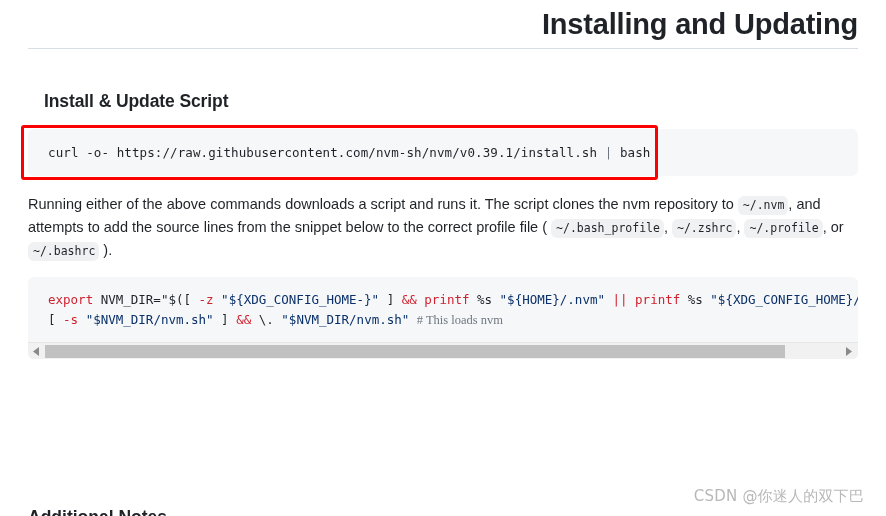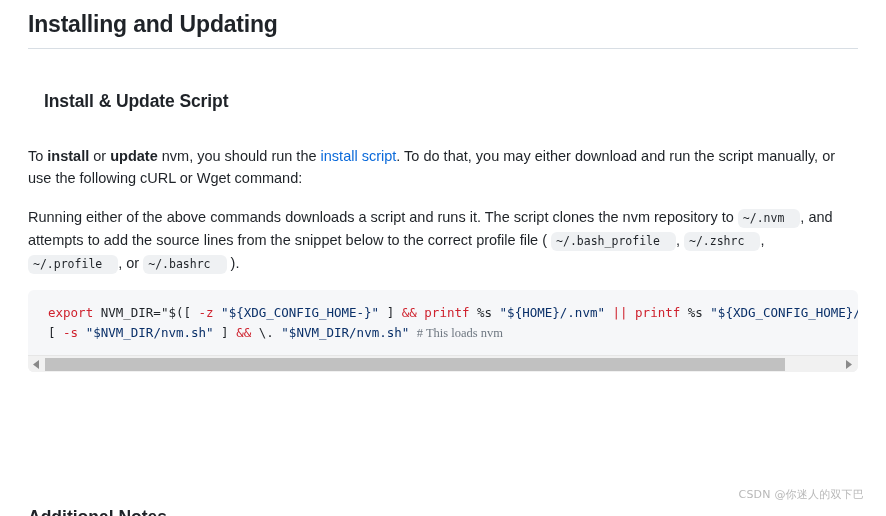--- a/index.html
+++ b/index.html
@@ -18,27 +18,28 @@
   .page {
     position: relative;
     width: 886px;
     height: 516px;
     box-sizing: border-box;
     padding: 0 28px;
   }
 
   
   .h1 {
-    font-size: 23px;
+    font-size: 29px;
     font-weight: bold;
     letter-spacing: -0.2px;
     color: #1f2328;
     margin: 0;
     padding-top: 9px;
     line-height: 30px;
+    text-align: right;
   }
   .h1-rule {
     height: 1px;
     background: #d8dee4;
     margin-top: 9px;
     margin-bottom: 0;
   }
   .h2 {
     font-size: 17.5px;
     font-weight: bold;
@@ -65,21 +66,21 @@
     text-decoration: none;
     cursor: pointer;
   }
 
   
   .chip {
     font-family: "DejaVu Sans Mono", "Liberation Mono", monospace;
     font-size: 11.5px;
     background: #eff1f3;
     border-radius: 6px;
-    padding: 2px 16px 3px 5px;
+    padding: 2px 4px 3px 5px;
     color: #1f2328;
     white-space: nowrap;
   }
 
   
   .cmdwrap {
     position: relative;
     margin-top: 14px;
   }
   .cmdblock {
@@ -175,21 +176,21 @@
     width: 93%;
     background: #c1c1c1;
     border-radius: 0;
   }
 
   
   .watermark {
     position: absolute;
     right: 22px;
     top: 487px;
-    font-size: 11px;
+    font-size: 15px;
     color: #b8b8b8;
     font-family: "DejaVu Sans", sans-serif;
     white-space: nowrap;
     letter-spacing: 0.2px;
   }
 
   
   .h2-clipped {
     position: absolute;
     left: 28px;
@@ -205,24 +206,27 @@
 </head>
 <body>
 
 <div class="page">
 
   <h1 class="h1">Installing and Updating</h1>
   <div class="h1-rule"></div>
 
   <h2 class="h2">Install &amp; Update Script</h2>
 
-  <p class="para">
-    <span>To </span><b>install</b><span> or </span><b>update</b><span> nvm, you should run the </span><a class="link" href="#">install script</a><span>. To do that, you may either download and run the script manually, or use the following cURL or Wget command:</span>
-  </p>
-
+
+  <div class="cmdwrap">
+    <div class="cmdblock">
+      <code><span>curl -o- https://raw.githubusercontent.com/nvm-sh/nvm/v0.39.1/install.sh </span><span class="pipe">|</span><span> bash</span></code>
+    </div>
+    <div class="redbox"></div>
+  </div>
 
 
   <p class="para tight"><span>Running either of the above commands downloads a script and runs it. The script clones the nvm repository to </span><code class="chip">~/.nvm</code><span>, and attempts to add the source lines from the snippet below to the correct profile file ( </span><code class="chip">~/.bash_profile</code><span>, </span><code class="chip">~/.zshrc</code><span>, </span><code class="chip">~/.profile</code><span>, or </span><code class="chip">~/.bashrc</code><span> ).</span></p>
 
   <div class="codepanel">
     <pre><span id="snippet-line-1"><span class="k">export</span><span class="p"> NVM_DIR="$([ </span><span class="k">-z</span><span class="p"> </span><span class="s">"${XDG_CONFIG_HOME-}"</span><span class="p"> ] </span><span class="k">&amp;&amp;</span><span class="p"> </span><span class="k">printf</span><span class="p"> %s </span><span class="s">"${HOME}/.nvm"</span><span class="p"> </span><span class="k">||</span><span class="p"> </span><span class="k">printf</span><span class="p"> %s </span><span class="s">"${XDG_CONFIG_HOME}/n</span></span>
 <span id="snippet-line-2"><span class="p">[ </span><span class="k">-s</span><span class="p"> </span><span class="s">"$NVM_DIR/nvm.sh"</span><span class="p"> ] </span><span class="k">&amp;&amp;</span><span class="p"> \. </span><span class="s">"$NVM_DIR/nvm.sh"</span><span class="p"> </span><span class="c"># This loads nvm</span></span></pre>
     <div class="hscroll">
       <div class="hs-arrow">
         <svg width="7" height="9" viewBox="0 0 7 9">

